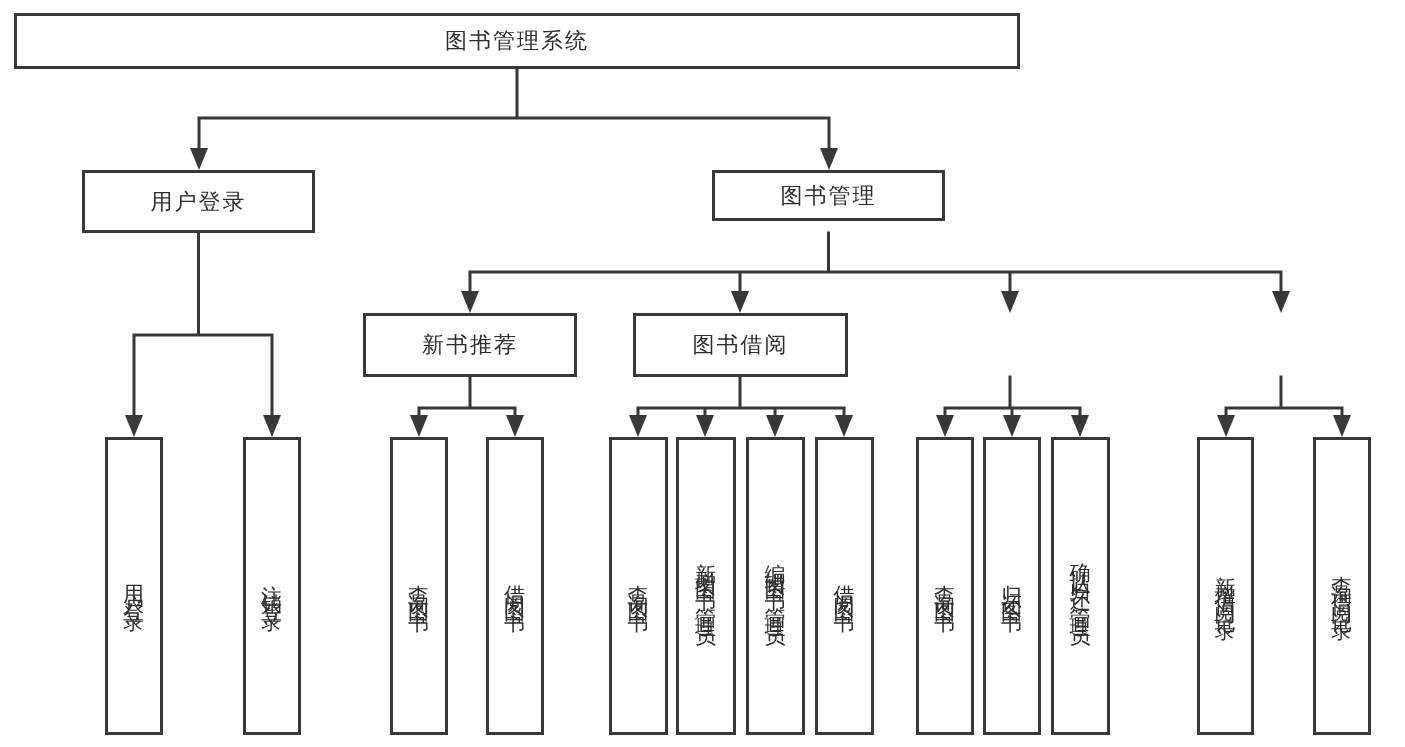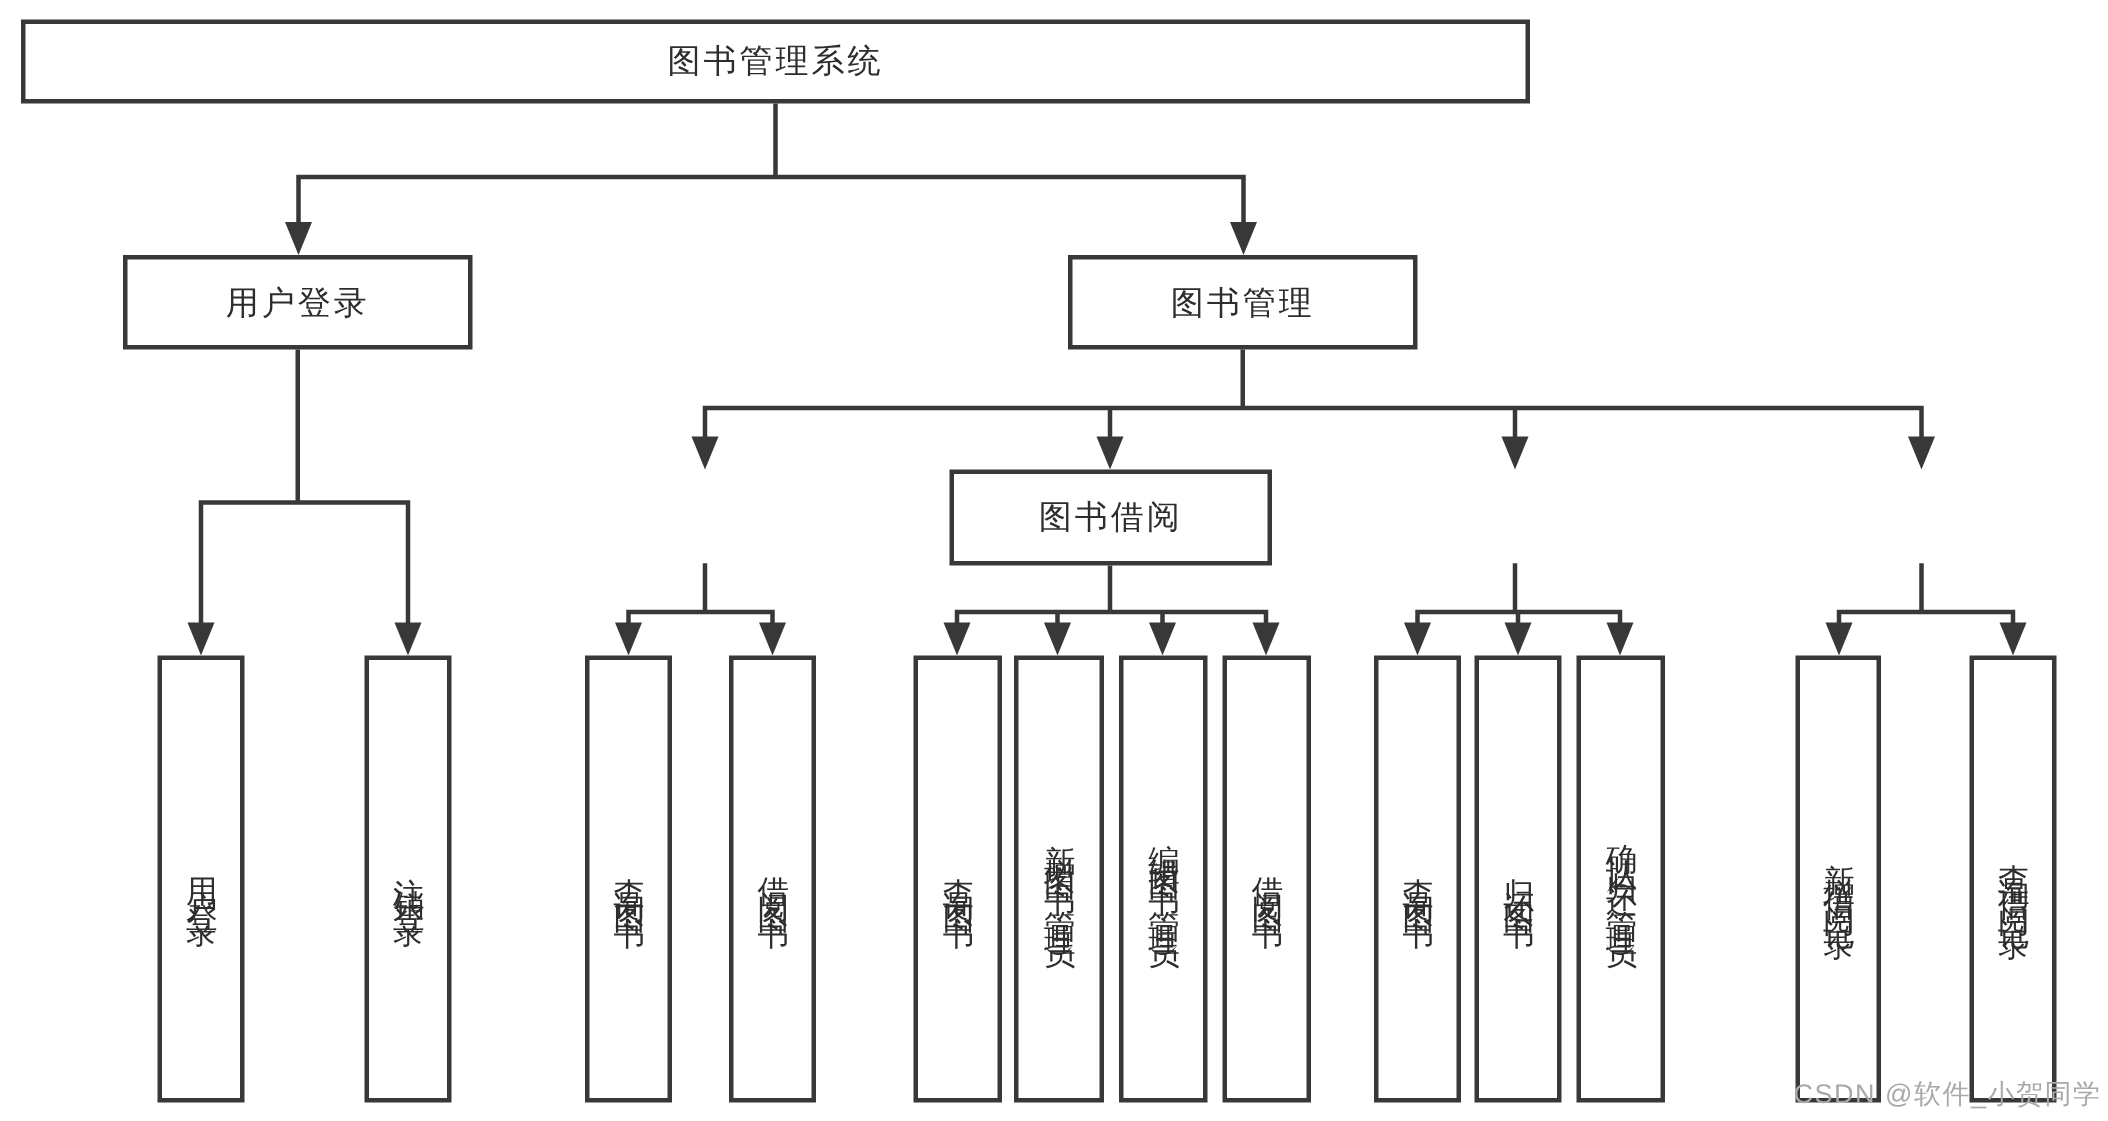--- a/index.html
+++ b/index.html
@@ -87,24 +87,27 @@
     </g>
   </svg>
 
   <div class="box h" style="left:14px;top:13px;width:1006px;height:56px">
     <span class="label">图书管理系统</span>
   </div>
 
   <div class="box h" style="left:82px;top:170px;width:233px;height:63px">
     <span class="label">用户登录</span>
   </div>
-  <div class="box h" style="left:712px;top:170px;width:233px;height:63px">
+  <div class="box h" style="left:712px;top:170px;width:233px;height:51px">
     <span class="label">图书管理</span>
   </div>
 
+  <div class="box h" style="left:363px;top:313px;width:214px;height:64px">
+    <span class="label">新书推荐</span>
+  </div>
   <div class="box h" style="left:633px;top:313px;width:215px;height:64px">
     <span class="label">图书借阅</span>
   </div>
 
   <div class="box v" style="left:105px;top:437px;width:58px;height:298px">
     <span class="label">用户登录</span>
   </div>
   <div class="box v" style="left:243px;top:437px;width:58px;height:298px">
     <span class="label">注销登录</span>
   </div>
@@ -139,15 +142,14 @@
     <span class="label">确认归还（管理员）</span>
   </div>
 
   <div class="box v" style="left:1197px;top:437px;width:57px;height:298px">
     <span class="label">新增借阅记录</span>
   </div>
   <div class="box v" style="left:1313px;top:437px;width:58px;height:298px">
     <span class="label">查询借阅记录</span>
   </div>
 
-  <div class="watermark">CSDN @软件_小贺同学</div>
 
 </div>
 
 </body></html>

